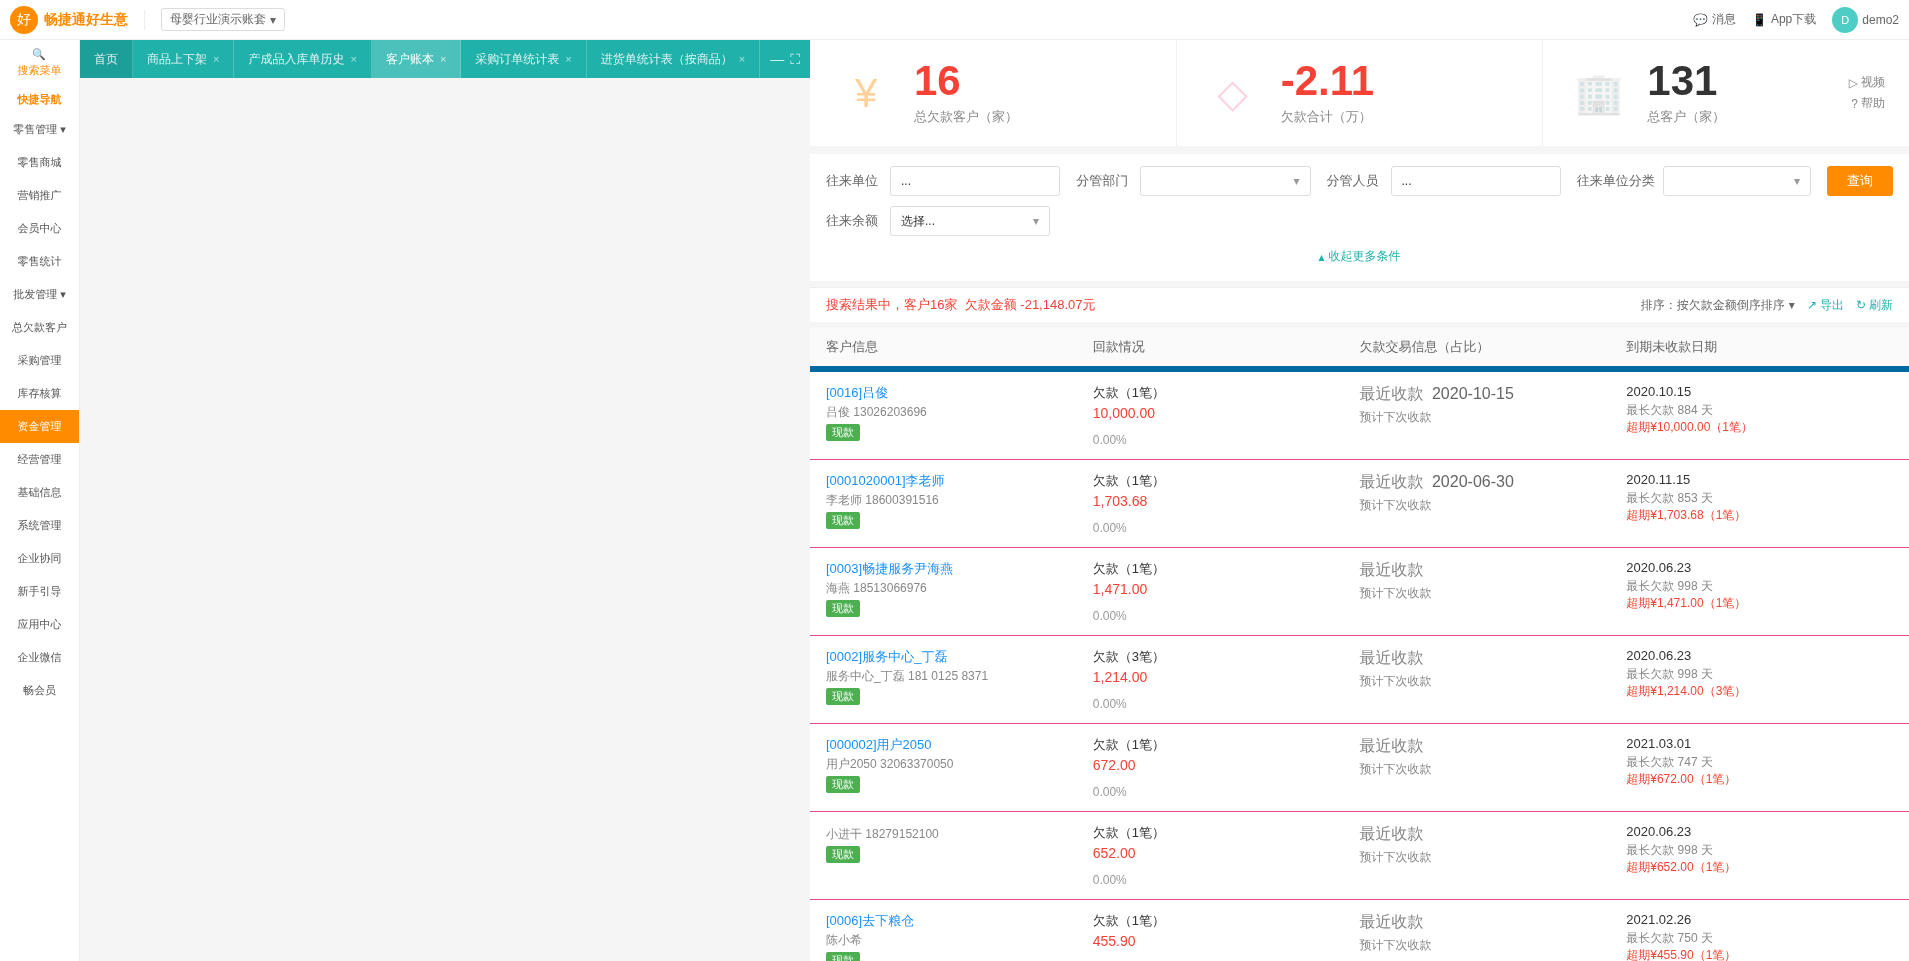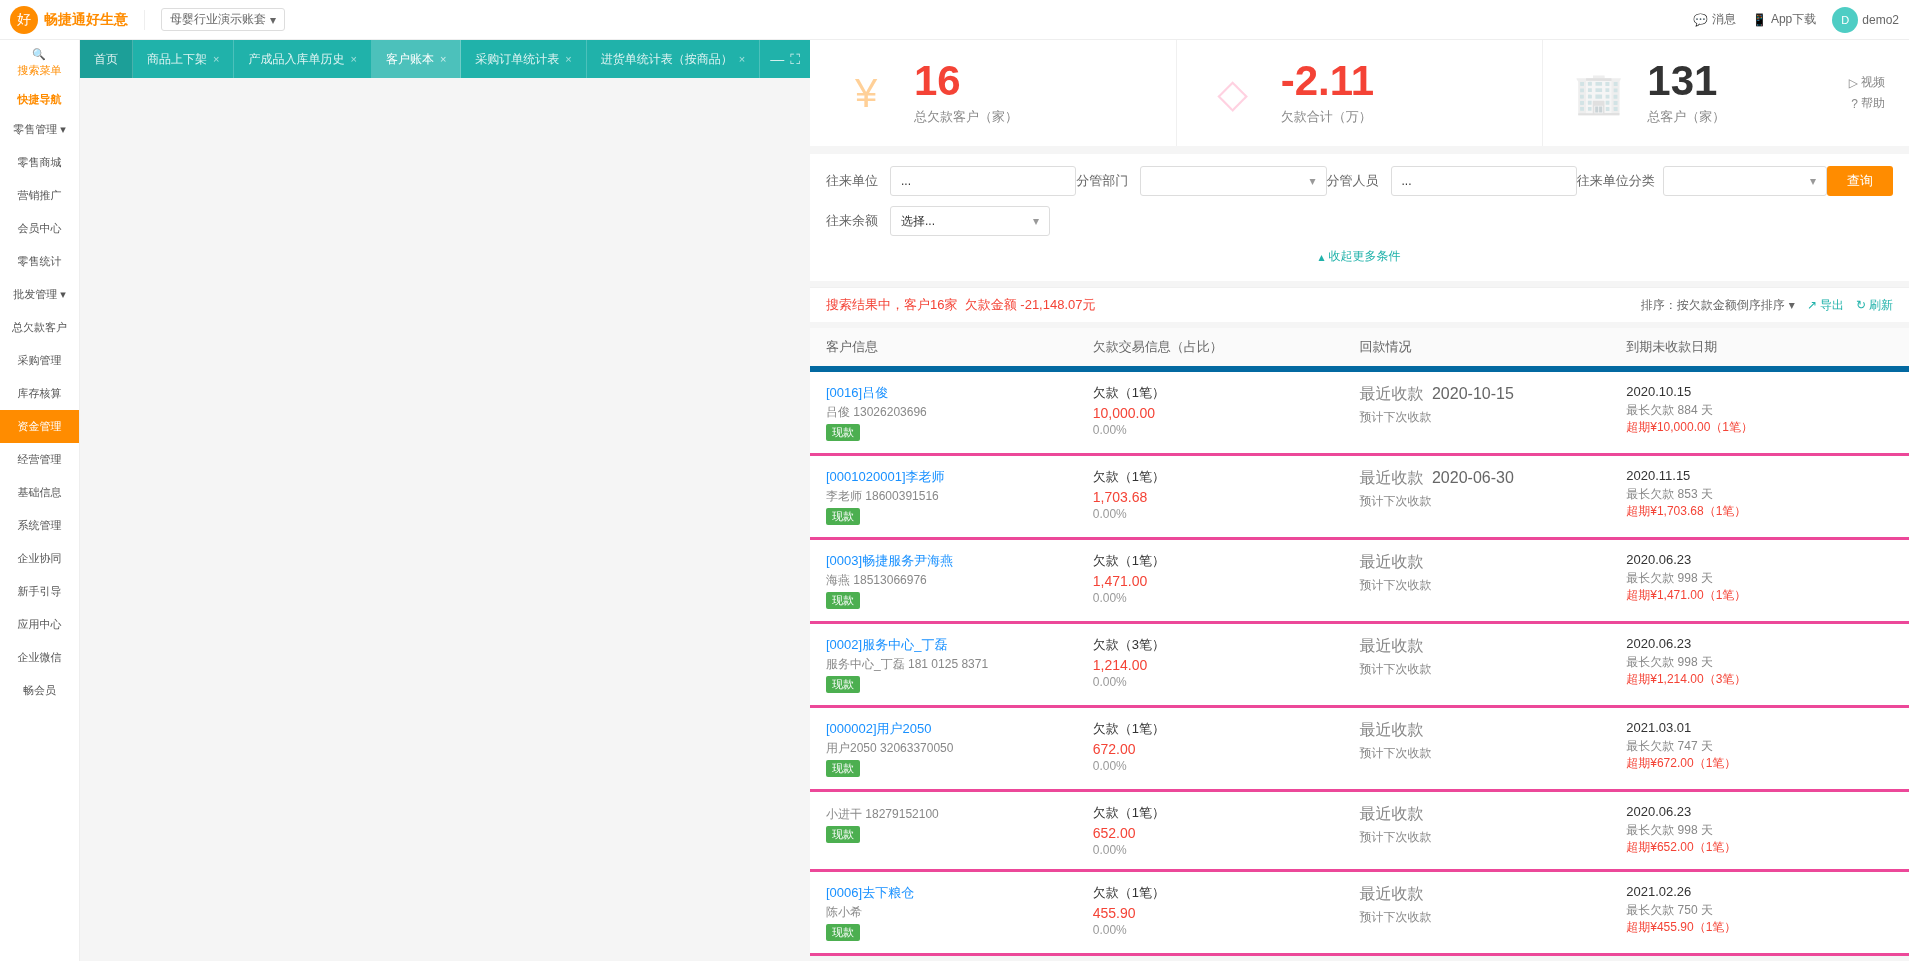--- a/index.html
+++ b/index.html
@@ -48,21 +48,21 @@
     .stat-info { display: flex; flex-direction: column; }
     .stat-number { font-size: 42px; font-weight: bold; line-height: 1; }
     .stat-number.red { color: #f44336; }
     .stat-number.dark { color: #333; }
     .stat-label { font-size: 13px; color: #888; margin-top: 6px; }
     .stat-card-right { margin-left: auto; display: flex; flex-direction: column; align-items: flex-end; gap: 4px; }
     .stat-right-btn { font-size: 12px; color: #888; display: flex; align-items: center; gap: 3px; cursor: pointer; }
 
     
     .filter-area { background: #fff; padding: 12px 16px; margin-bottom: 6px; }
-    .filter-row { display: flex; margin-bottom: 10px; align-items: center; }
+    .filter-row { display: flex; gap: 16px; margin-bottom: 10px; align-items: center; }
     .filter-item { display: flex; align-items: center; gap: 8px; flex: 1; }
     .filter-label { color: #666; font-size: 13px; white-space: nowrap; min-width: 56px; }
     .filter-input { flex: 1; border: 1px solid #ddd; border-radius: 3px; padding: 5px 10px; font-size: 12px; color: #333; display: flex; align-items: center; justify-content: space-between; cursor: pointer; min-height: 30px; }
     .filter-select { flex: 1; border: 1px solid #ddd; border-radius: 3px; padding: 5px 10px; font-size: 12px; color: #333; display: flex; align-items: center; justify-content: space-between; cursor: pointer; min-height: 30px; }
     .filter-select .arrow { color: #999; }
     .query-btn { background: #ff8c00; color: white; border: none; border-radius: 3px; padding: 6px 20px; font-size: 13px; cursor: pointer; white-space: nowrap; }
     .collapse-btn { display: flex; align-items: center; justify-content: center; gap: 4px; color: #20b2aa; font-size: 12px; cursor: pointer; padding: 4px 0; }
     .filter-row2 { display: flex; gap: 16px; align-items: center; }
 
     
@@ -70,29 +70,29 @@
     .results-text { font-size: 13px; color: #333; }
     .results-text span { color: #f44336; }
     .results-right { display: flex; align-items: center; gap: 12px; }
     .export-btn { color: #20b2aa; font-size: 12px; cursor: pointer; display: flex; align-items: center; gap: 3px; }
     .refresh-btn { color: #20b2aa; font-size: 12px; cursor: pointer; display: flex; align-items: center; gap: 3px; }
 
     
     .data-table { background: #fff; width: 100%; }
     .table-header { display: grid; grid-template-columns: 2fr 2fr 2fr 2fr; padding: 10px 16px; background: #fafafa; border-bottom: 6px solid #0369a1; }
     .table-header-cell { font-size: 13px; color: #666; font-weight: 500; }
-    .table-row { display: grid; grid-template-columns: 2fr 2fr 2fr 2fr; padding: 12px 16px; border-bottom: 3px solid #ec4899; align-items: start; }
+    .table-row { display: grid; grid-template-columns: 2fr 2fr 2fr 2fr; padding: 12px 16px; border-bottom: 1px solid #ec4899; align-items: start; }
 
     .customer-name-link { color: #1890ff; font-size: 13px; cursor: pointer; text-decoration: none; }
     .customer-meta { color: #888; font-size: 12px; margin-top: 2px; }
     .tag-green { background: #4caf50; color: white; font-size: 11px; padding: 1px 6px; border-radius: 2px; display: inline-block; margin-top: 3px; }
 
     .debt-count { font-size: 13px; color: #333; }
     .debt-amount { color: #f44336; font-size: 14px; font-weight: 500; margin-top: 3px; }
-    .debt-ratio { color: #999; font-size: 12px; margin-top: 2px; }
+    .debt-ratio { color: #999; font-size: 12px; margin-top: 12px; }
 
     .payback-info { font-size: 16px; color: #888; }
     .payback-date { color: #666; margin-left: 4px; }
     .payback-next { color: #888; font-size: 12px; margin-top: 4px; }
 
     .overdue-date { font-size: 13px; color: #333; }
     .overdue-days { color: #888; font-size: 12px; margin-top: 3px; }
     .overdue-amount { color: #f44336; font-size: 12px; cursor: pointer; }
     .quick-nav { padding: 6px 4px; text-align: center; cursor: pointer; font-size: 11px; color: #ff8c00; font-weight: bold; }
   </style>
@@ -329,22 +329,22 @@
             <div class="refresh-btn">
               <span>↻</span>
               <span>刷新</span>
             </div>
           </div>
         </div>
 
         <div class="data-table">
           <div class="table-header">
             <div class="table-header-cell">客户信息</div>
+            <div class="table-header-cell">回款情况</div>
             <div class="table-header-cell">欠款交易信息（占比）</div>
-            <div class="table-header-cell">回款情况</div>
             <div class="table-header-cell">到期未收款日期</div>
           </div>
 
           <div class="table-row">
             <div>
               <div><span class="customer-name-link">[0016]</span><a class="customer-name-link">吕俊</a></div>
               <div class="customer-meta">吕俊 13026203696</div>
               <span class="tag-green">现款</span>
             </div>
             <div>

